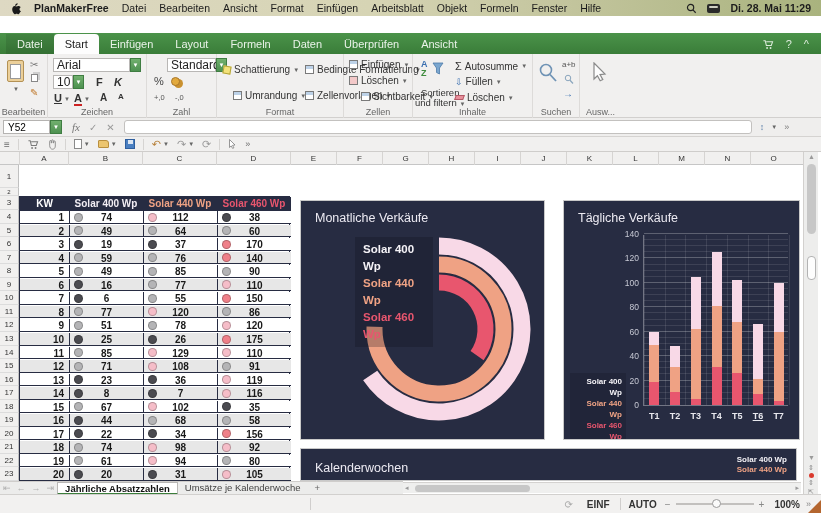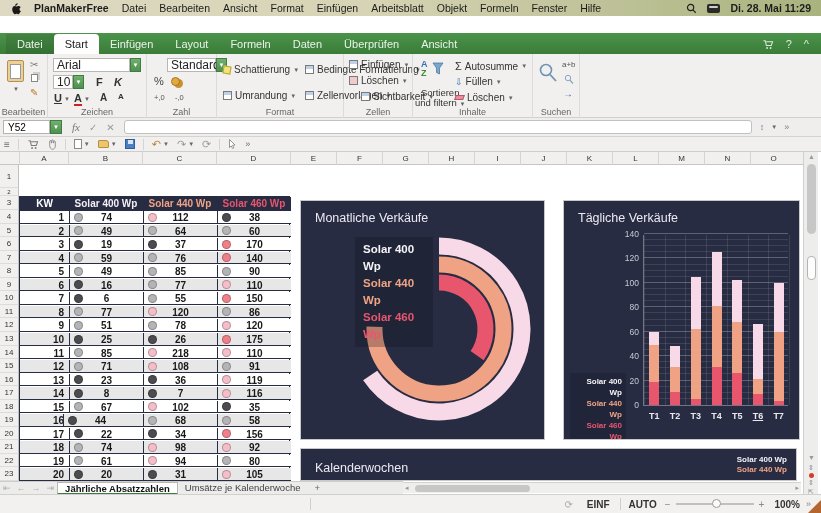--- a/index.html
+++ b/index.html
@@ -212,21 +212,21 @@
       <span class="abs" style="left:28px;top:39px;font-size:7.5px;color:#555">-,0</span>
       <div class="glabel">Zahl</div>
     </div>
 
     <div class="rgroup" style="width:127px">
       <div class="rbtn abs" style="left:6px;top:10px">
           <span style="width:8px;height:8px;background:#f3e27a;border:1px solid #b3a33a;transform:rotate(10deg)"></span>
           <span>Schattierung</span>
           <span class="caret">▼</span>
         </div>
-      <div class="rbtn abs" style="left:6px;top:36px">
+      <div class="rbtn abs" style="left:16px;top:36px">
           <span class="grid-icon"></span>
           <span>Umrandung</span>
           <span class="caret">▼</span>
         </div>
       <div class="rbtn abs" style="left:88px;top:10px;">
           <span class="grid-icon"></span>
           <span style="max-width:95px;overflow:visible;position:relative;left:0">Bedingte Formatierung</span>
           <span class="caret">▼</span>
         </div>
       <div class="rbtn abs" style="left:88px;top:36px">
@@ -293,20 +293,26 @@
         </svg>
       <span class="abs" style="left:29px;top:6px;font-size:8px;color:#555">a+b</span>
       <svg class="abs" style="left:31px;top:20px" width="10" height="11" viewBox="0 0 20 22">
           <circle cx="8" cy="8" r="5.5" fill="none" stroke="#8aa5bd" stroke-width="2"></circle>
           <path d="M12 12.5L18 19" stroke="#8aa5bd" stroke-width="2.4"></path>
         </svg>
       <span class="abs" style="left:30px;top:34px;color:#3a6fb0;font-size:10px">→</span>
       <div class="glabel">Suchen</div>
     </div>
 
+    <div class="rgroup" style="width:41px;border-right:none">
+      <svg class="abs" style="left:11px;top:8px" width="18" height="22" viewBox="0 0 18 22">
+          <path d="M3 1l11 11-5 .6 2.8 5-2.6 1.2-2.8-5L3 17z" fill="#fdfdfd" stroke="#8a8a8a" stroke-width="1.2"></path>
+        </svg>
+      <div class="glabel">Ausw...</div>
+    </div>
     <div style="flex:1"></div>
   </div>
 
   <div class="fbar">
     <span class="refbox">Y52</span>
     <span class="refarrow">▼</span>
     <span class="fxi">fx</span>
     <span class="fmark">✓</span>
     <span class="fmark">✕</span>
     <input class="finput" value="" style="">
@@ -572,21 +578,21 @@
         <div class="trow" style="top: 150px; height: 12px; background: rgb(255, 255, 255);">
           <div class="tcell" style="left: 0px; width: 49px; border-left: none;">
             <span class="kwnum">11</span>
           </div>
           <div class="tcell" style="left: 49px; width: 74px;">
             <span class="dot" style="background:#b4b4b6;border:1px solid rgba(0,0,0,.25)"></span>
             <span class="num">85</span>
           </div>
           <div class="tcell" style="left: 123px; width: 74px;">
             <span class="dot" style="background:#f5bdc8;border:1px solid rgba(0,0,0,.25)"></span>
-            <span class="num">218</span>
+            <span class="num">129</span>
           </div>
           <div class="tcell" style="left: 197px; width: 74px;">
             <span class="dot" style="background:#f5bdc8;border:1px solid rgba(0,0,0,.25)"></span>
             <span class="num">110</span>
           </div>
         </div>
         <div class="trow" style="top: 163px; height: 13px; background: rgb(231, 231, 231);">
           <div class="tcell" style="left: 0px; width: 49px; border-left: none;">
             <span class="kwnum">12</span>
           </div>
@@ -651,21 +657,21 @@
           </div>
           <div class="tcell" style="left: 197px; width: 74px;">
             <span class="dot" style="background:#4b4b50;border:1px solid rgba(0,0,0,.25)"></span>
             <span class="num">35</span>
           </div>
         </div>
         <div class="trow" style="top: 217px; height: 13px; background: rgb(231, 231, 231);">
           <div class="tcell" style="left: 0px; width: 49px; border-left: none;">
             <span class="kwnum">16</span>
           </div>
-          <div class="tcell" style="left: 43px; width: 74px;">
+          <div class="tcell" style="left: 49px; width: 74px;">
             <span class="dot" style="background:#4b4b50;border:1px solid rgba(0,0,0,.25)"></span>
             <span class="num">44</span>
           </div>
           <div class="tcell" style="left: 123px; width: 74px;">
             <span class="dot" style="background:#b4b4b6;border:1px solid rgba(0,0,0,.25)"></span>
             <span class="num">68</span>
           </div>
           <div class="tcell" style="left: 197px; width: 74px;">
             <span class="dot" style="background:#b4b4b6;border:1px solid rgba(0,0,0,.25)"></span>
             <span class="num">58</span>

